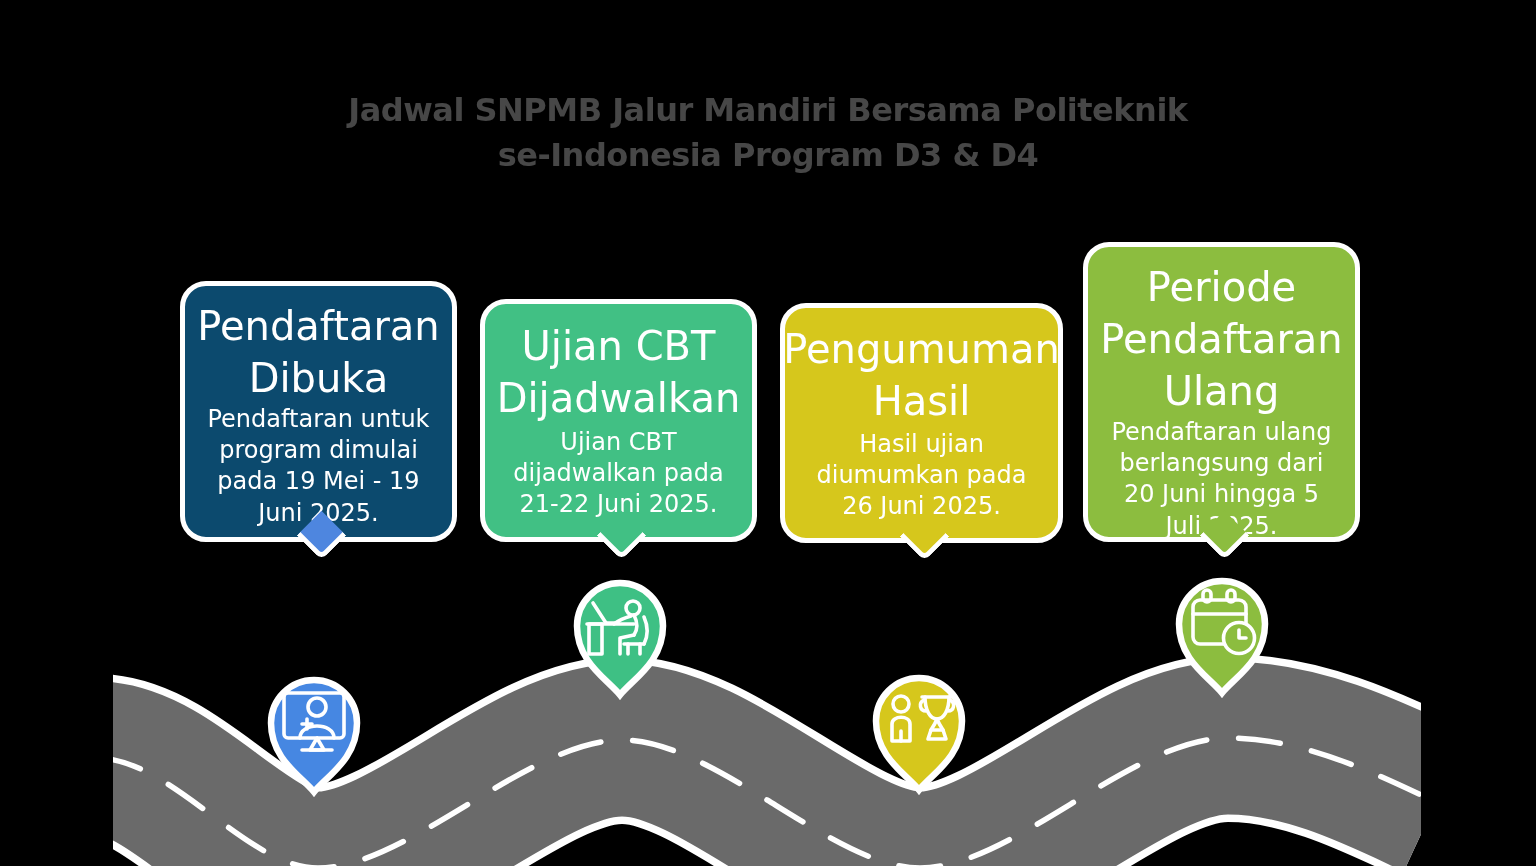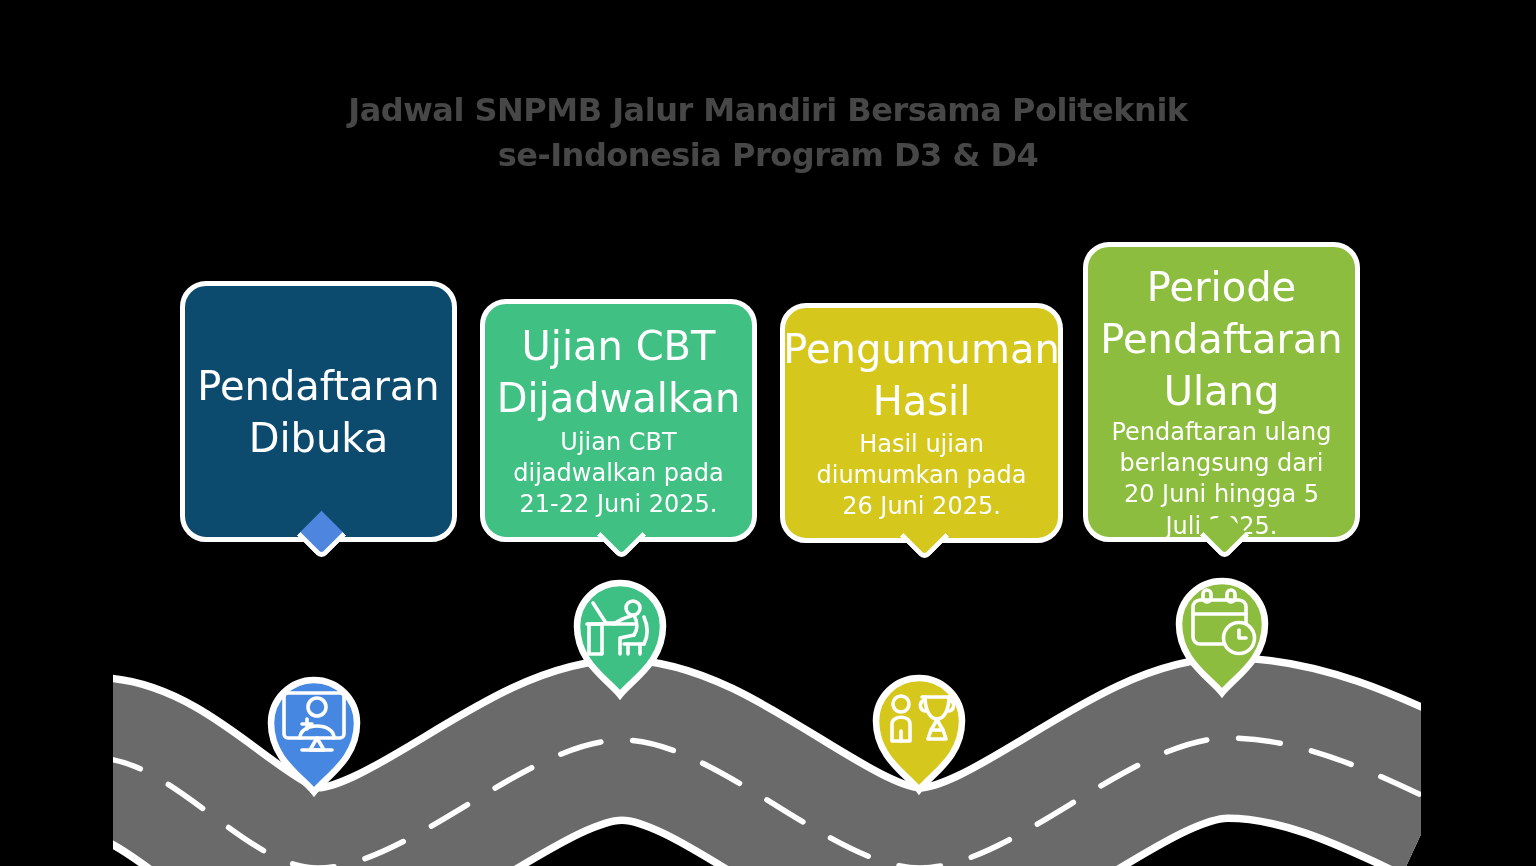--- a/index.html
+++ b/index.html
@@ -116,20 +116,21 @@
         <circle cx="17" cy="13" r="15.5" fill="#8CBD3F"></circle>
         <path d="M17,13 V5 M17,13 H24"></path>
       </g>
     </g>
   </svg>
 
   <div class="page-title" style="color: rgb(71, 71, 71);">Jadwal SNPMB Jalur Mandiri Bersama Politeknik se-Indonesia Program D3 &amp; D4</div>
 
   <div class="card card1" style="background: #0c4a6e;">
     <div class="heading">Pendaftaran Dibuka</div>
+    <div class="body">Pendaftaran untuk program dimulai pada 19 Mei - 19 Juni 2025.</div>
     <div class="tail" style="background: rgb(78, 134, 223);"></div>
   </div>
 
   <div class="card card2" style="background: rgb(65, 192, 132); text-align: center;">
     <div class="heading">Ujian CBT Dijadwalkan</div>
     <div class="body">Ujian CBT dijadwalkan pada 21-22 Juni 2025.</div>
     <div class="tail" style="background: rgb(65, 192, 132);"></div>
   </div>
 
   <div class="card card3" style="background: rgb(214, 199, 28);">

